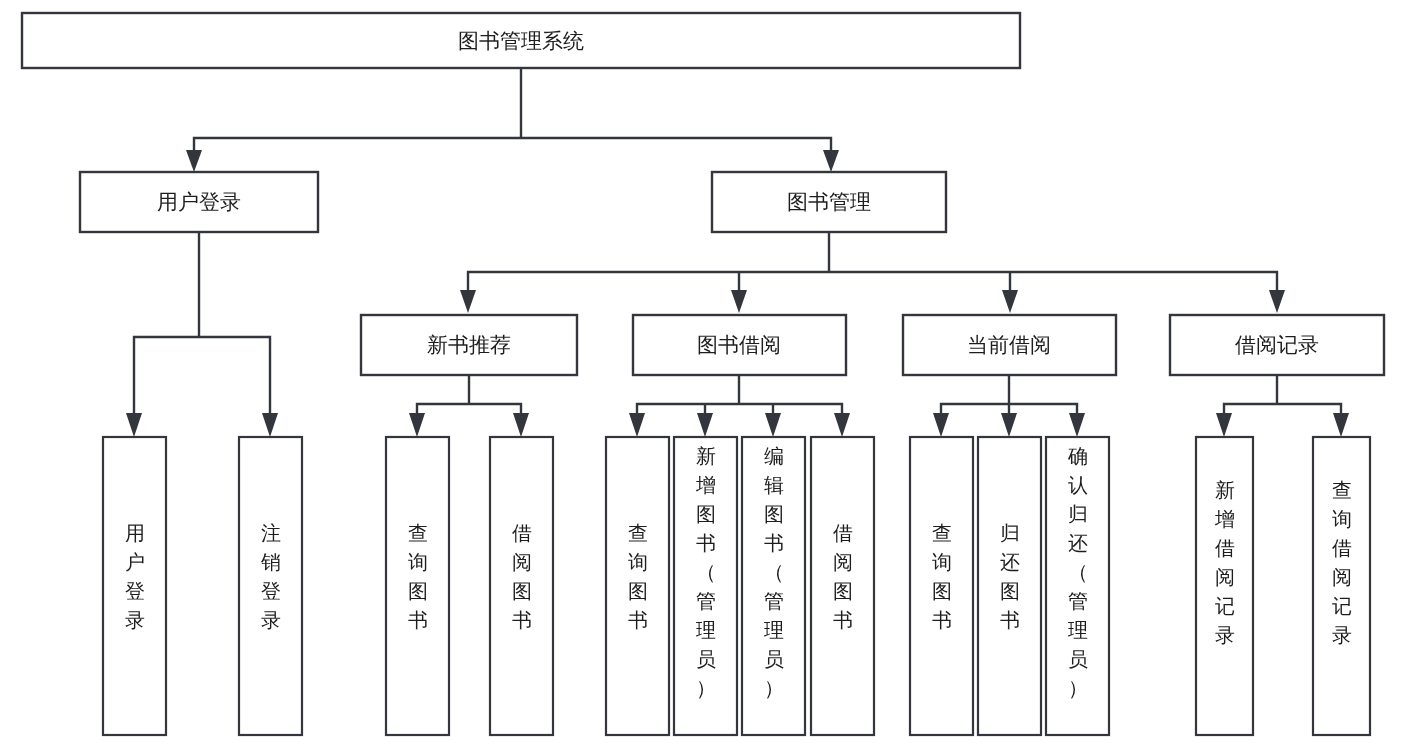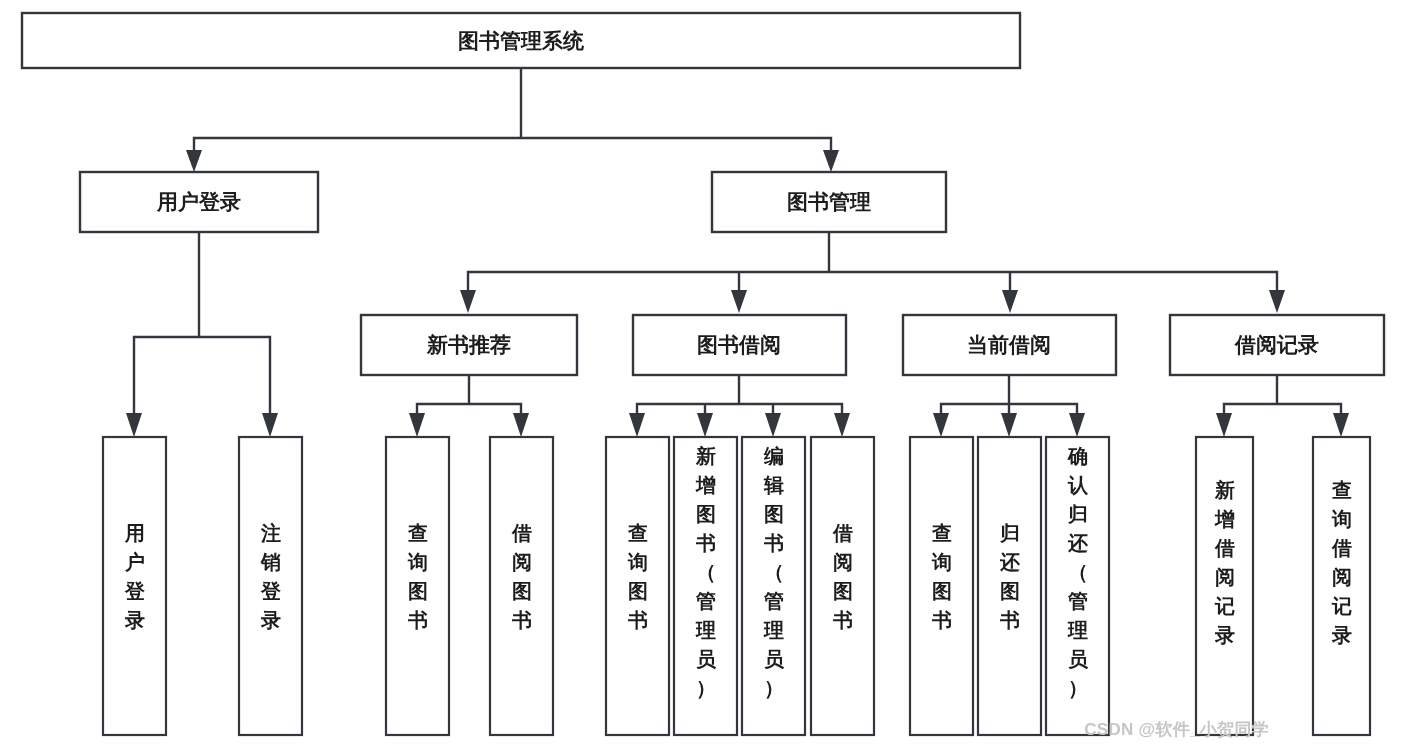--- a/index.html
+++ b/index.html
@@ -13,21 +13,20 @@
     font-family: "Liberation Sans", "DejaVu Sans", sans-serif;
     overflow: hidden;
     position: relative;
   }
   #diagram-root {
     position: absolute;
     top: 0;
     left: 0;
     width: 1277px;
     height: 747px;
-    font-weight: bold;
   }
   svg.flow {
     display: block;
     width: 1405px;
     height: 747px;
   }
   .node-box {
     fill: #ffffff;
     stroke: #33363d;
     stroke-width: 2.4;
@@ -206,14 +205,13 @@
       <text class="node-label-vertical" x="1225" y="497"><tspan x="1225" dy="0">新</tspan><tspan x="1225" dy="29">增</tspan><tspan x="1225" dy="29">借</tspan><tspan x="1225" dy="29">阅</tspan><tspan x="1225" dy="29">记</tspan><tspan x="1225" dy="29">录</tspan></text>
     </g>
 
     <g>
       <rect class="node-box thin" x="1313" y="437" width="57" height="298"></rect>
       <text class="node-label-vertical" x="1342" y="497"><tspan x="1342" dy="0">查</tspan><tspan x="1342" dy="29">询</tspan><tspan x="1342" dy="29">借</tspan><tspan x="1342" dy="29">阅</tspan><tspan x="1342" dy="29">记</tspan><tspan x="1342" dy="29">录</tspan></text>
     </g>
 
   </svg>
 
-  <div class="watermark">CSDN @软件_小贺同学</div>
 </div>
 
 </body></html>

